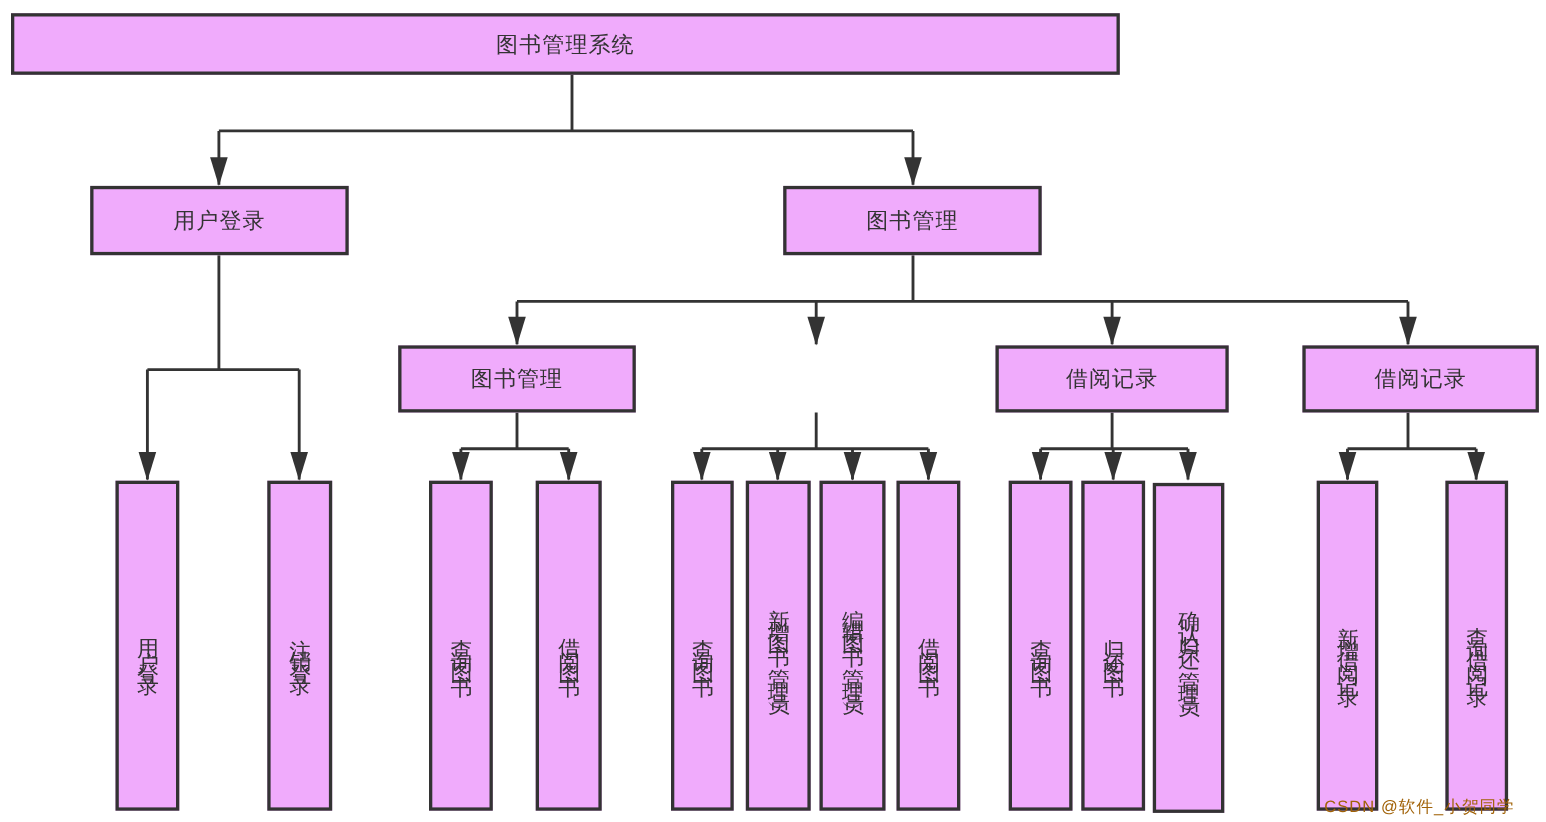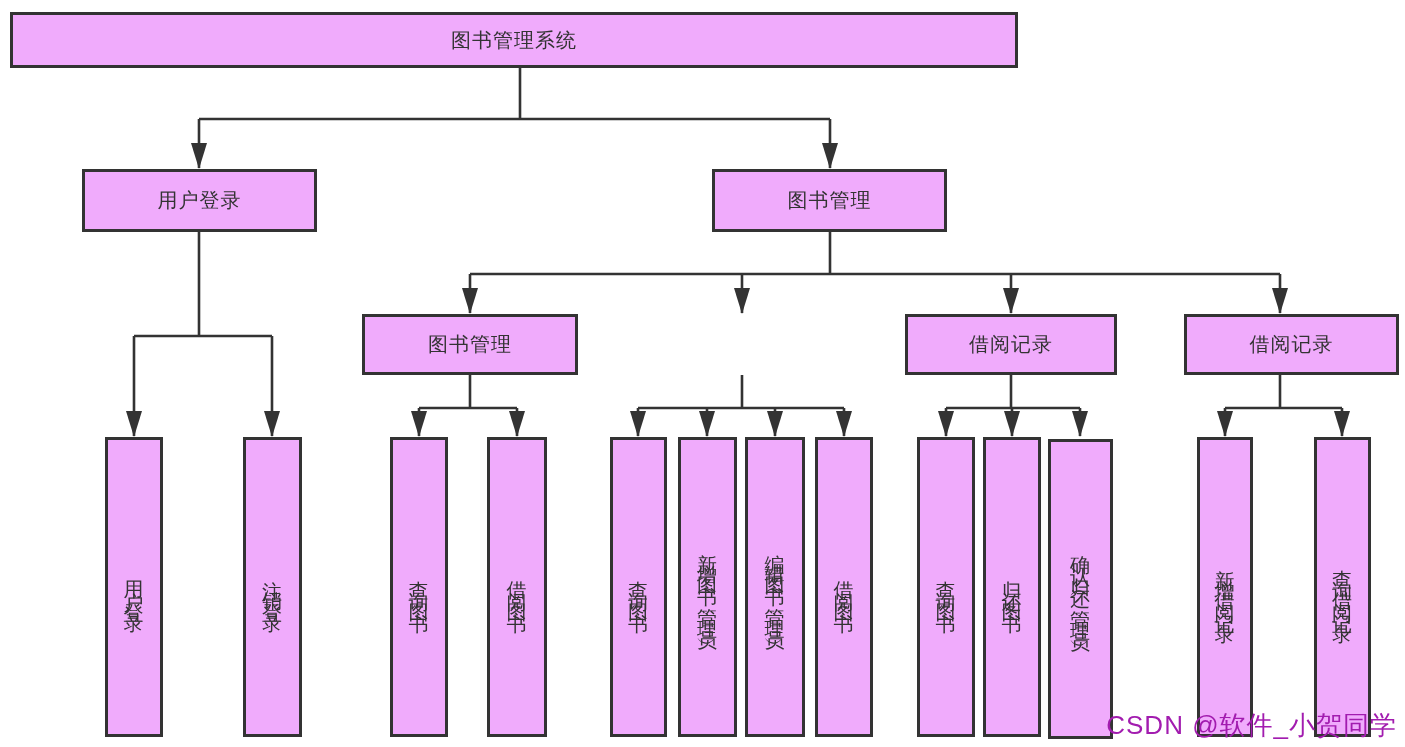--- a/index.html
+++ b/index.html
@@ -32,24 +32,24 @@
   }
   .node .vtext {
     writing-mode: vertical-rl;
     text-orientation: mixed;
     letter-spacing: 11px;
     line-height: 1;
     white-space: nowrap;
   }
   .watermark {
     position: absolute;
-    right: 8px;
+    right: 28px;
     bottom: 4px;
-    font-size: 26px;
-    color: #a21caf;
+    font-size: 15px;
+    color: #a16207;
     letter-spacing: 1px;
     white-space: nowrap;
   }
   svg path { stroke: #333333; stroke-width: 2.6; fill: none; }
   svg polygon { fill: #333333; stroke: none; }
 </style>
 </head>
 <body>
 
 <div id="stage">

